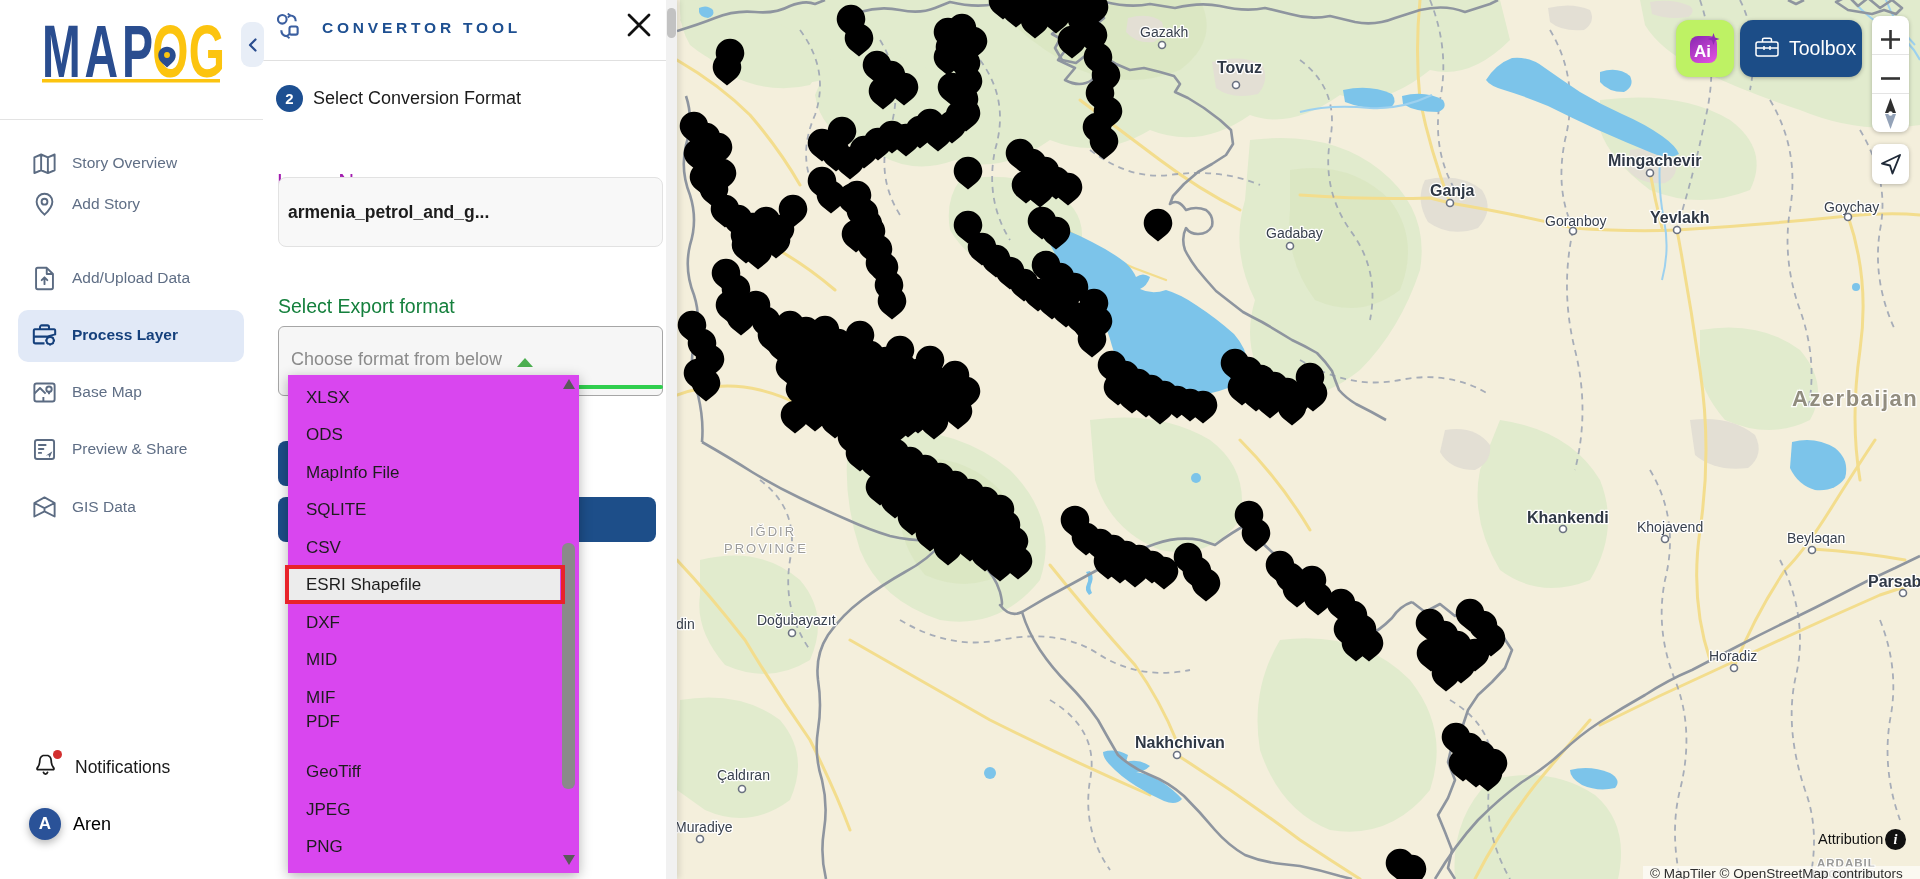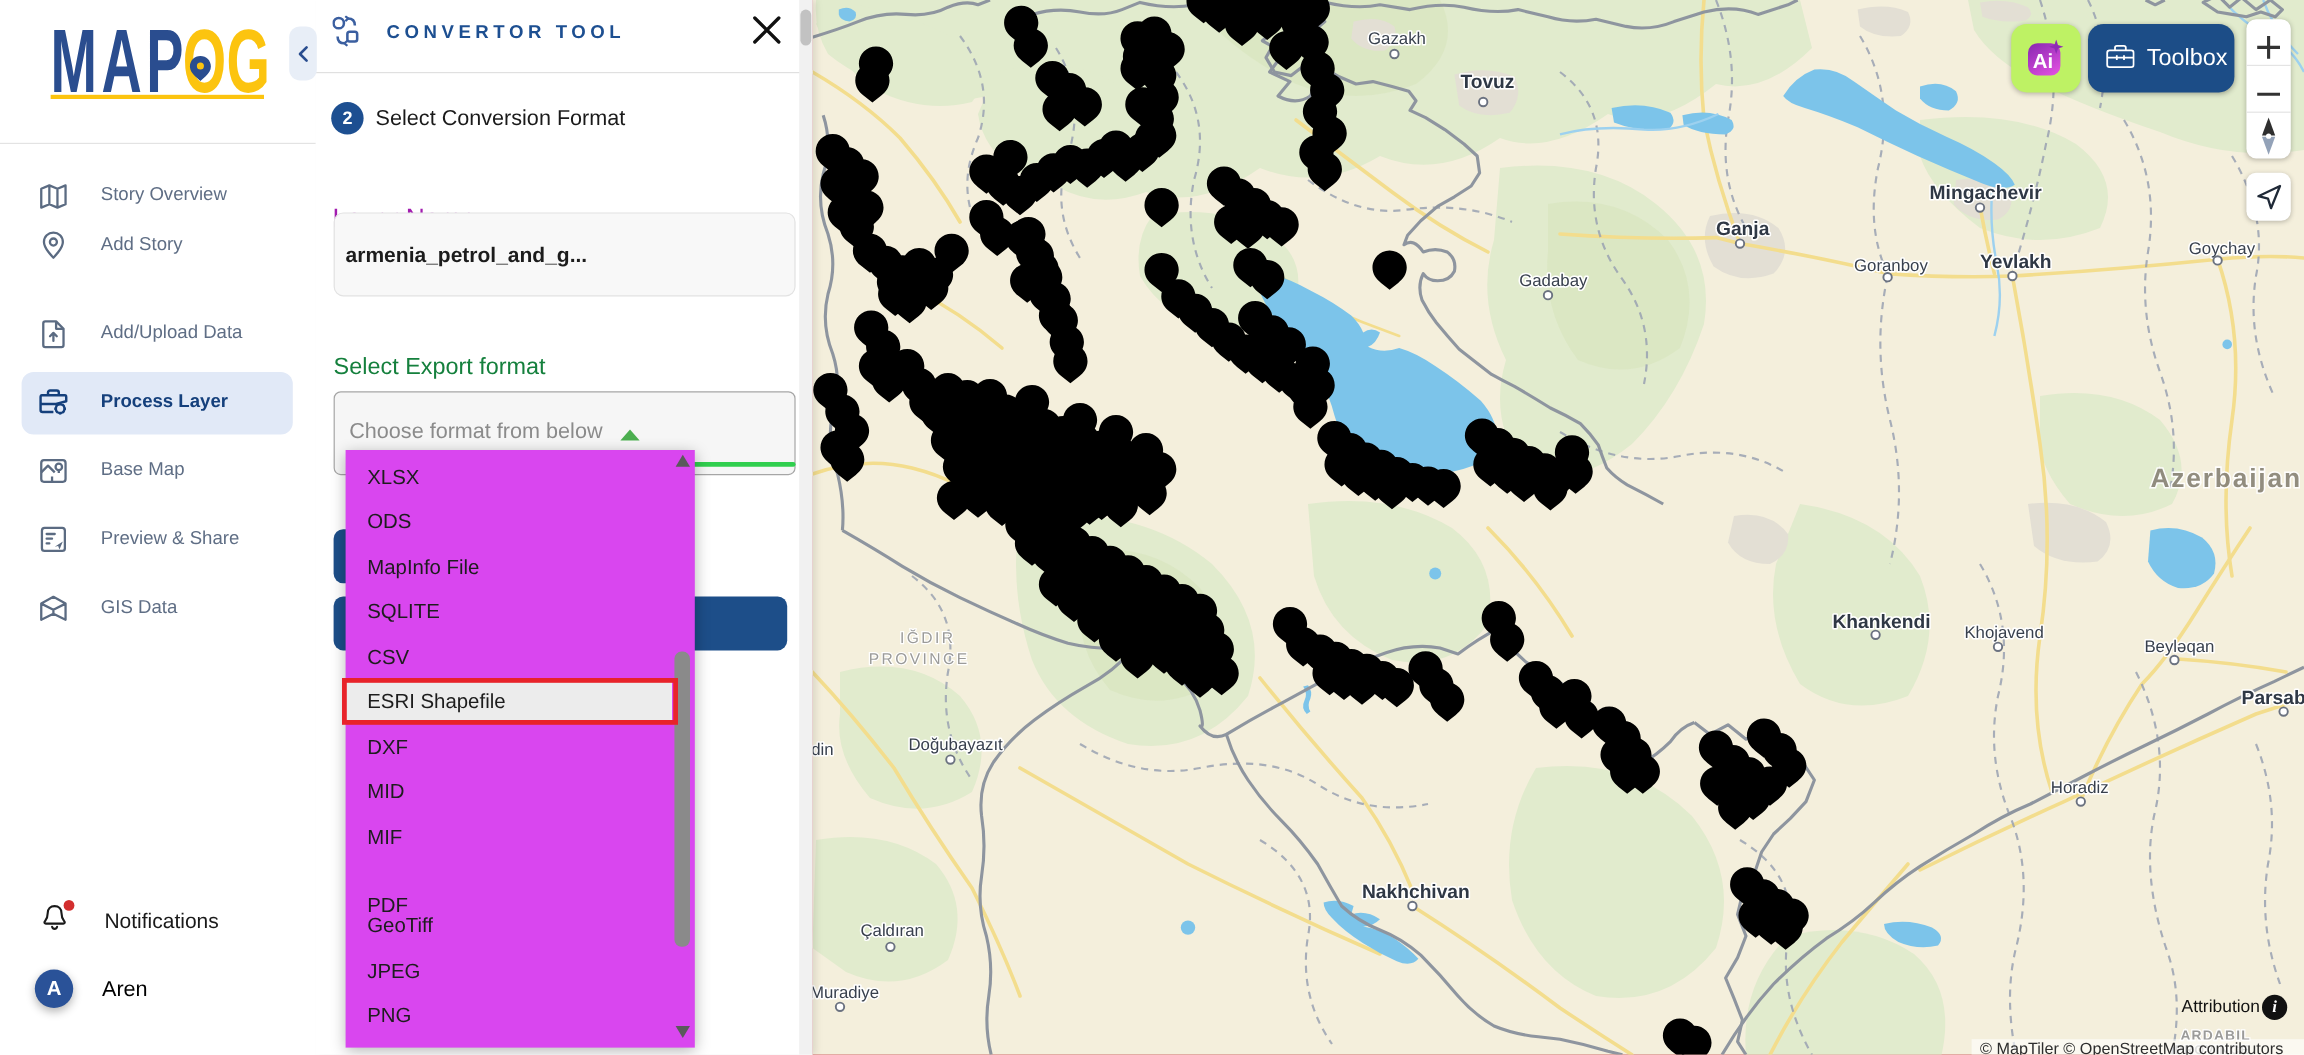--- a/index.html
+++ b/index.html
@@ -6,21 +6,21 @@
 html,body { width:1920px; height:879px; overflow:hidden; font-family:"Liberation Sans", sans-serif; background:#fff; }
 #app { position:relative; width:1920px; height:879px; overflow:hidden; }
 #map { position:absolute; left:677px; top:0; width:1081px; height:879px; background:#b91c1c; }
 
 #sidebar { position:absolute; left:0; top:0; width:263px; height:879px; background:#fff; z-index:20; }
 #sidebar .divider { position:absolute; left:0; top:119px; width:263px; height:1px; background:#e3e3e3; }
 .logo { position:absolute; left:42px; top:20px; width:182px; height:64px; }
 .collapse-btn { position:absolute; left:241px; top:22px; width:23px; height:45px; background:#e8eef7; border-radius:9px; z-index:30; display:flex; align-items:center; justify-content:center; }
 .nav-item { position:absolute; left:0; width:263px; height:53px; }
 .nav-item .ic { position:absolute; left:31px; top:13px; width:27px; height:27px; }
-.nav-item .txt { position:absolute; left:72px; top:17px; font-size:15.5px; color:#5f6e85;margin-left:12px; }
+.nav-item .txt { position:absolute; left:72px; top:17px; font-size:15.5px; color:#5f6e85; }
 .nav-active { position:absolute; left:18px; top:310px; width:226px; height:52px; background:#e1e9f7; border-radius:10px; }
 .nav-item.active .txt { color:#15407c; font-weight:bold; }
 
 #panel { position:absolute; left:263px; top:0; width:414px; height:879px; background:#fff; z-index:10; box-shadow:3px 0 6px rgba(0,0,0,.10); }
 #panel .hdr-line { position:absolute; left:0; top:60px; width:414px; height:1px; background:#e0e0e0; }
 #panel .title { position:absolute; left:59px; top:19px; font-size:15.5px; font-weight:bold; color:#1d4f91; letter-spacing:3.8px; }
 .step-circle { position:absolute; left:13px; top:85px; width:27px; height:27px; background:#1d4f91; border-radius:50%; color:#fff; font-size:15px; font-weight:bold; display:flex; align-items:center; justify-content:center; }
 .step-label { position:absolute; left:50px; top:88px; font-size:18px; color:#1a1a1a; }
 .lbl1 { position:absolute; left:14px; top:145px; font-size:22px; color:#a21caf;margin-top:24px; }
 .input-box { position:absolute; left:15px; top:177px; width:385px; height:70px; background:#f8f8f8; border:1px solid #e2e2e2; border-radius:8px; }
@@ -679,21 +679,21 @@
   <div id="dropdown">
     <div class="item" style="top:4px;">XLSX</div>
     <div class="item" style="top:41px;">ODS</div>
     <div class="item" style="top:79px;">MapInfo File</div>
     <div class="item" style="top:116px;">SQLITE</div>
     <div class="item" style="top:154px;">CSV</div>
     <div class="item sel" style="top:191px;">ESRI Shapefile</div>
     <div class="item" style="top:229px;">DXF</div>
     <div class="item" style="top:266px;">MID</div>
     <div class="item" style="top:304px;">MIF</div>
-    <div class="item" style="top:361px;">PDF</div>
+    <div class="item" style="top:328px;">PDF</div>
     <div class="item" style="top:378px;">GeoTiff</div>
     <div class="item" style="top:416px;">JPEG</div>
     <div class="item" style="top:453px;">PNG</div>
     <div class="sthumb"></div>
     <div class="stri-up"></div>
     <div class="stri-dn"></div>
   </div>
   <div class="redbox"></div>
 
   <div class="ai-btn">

